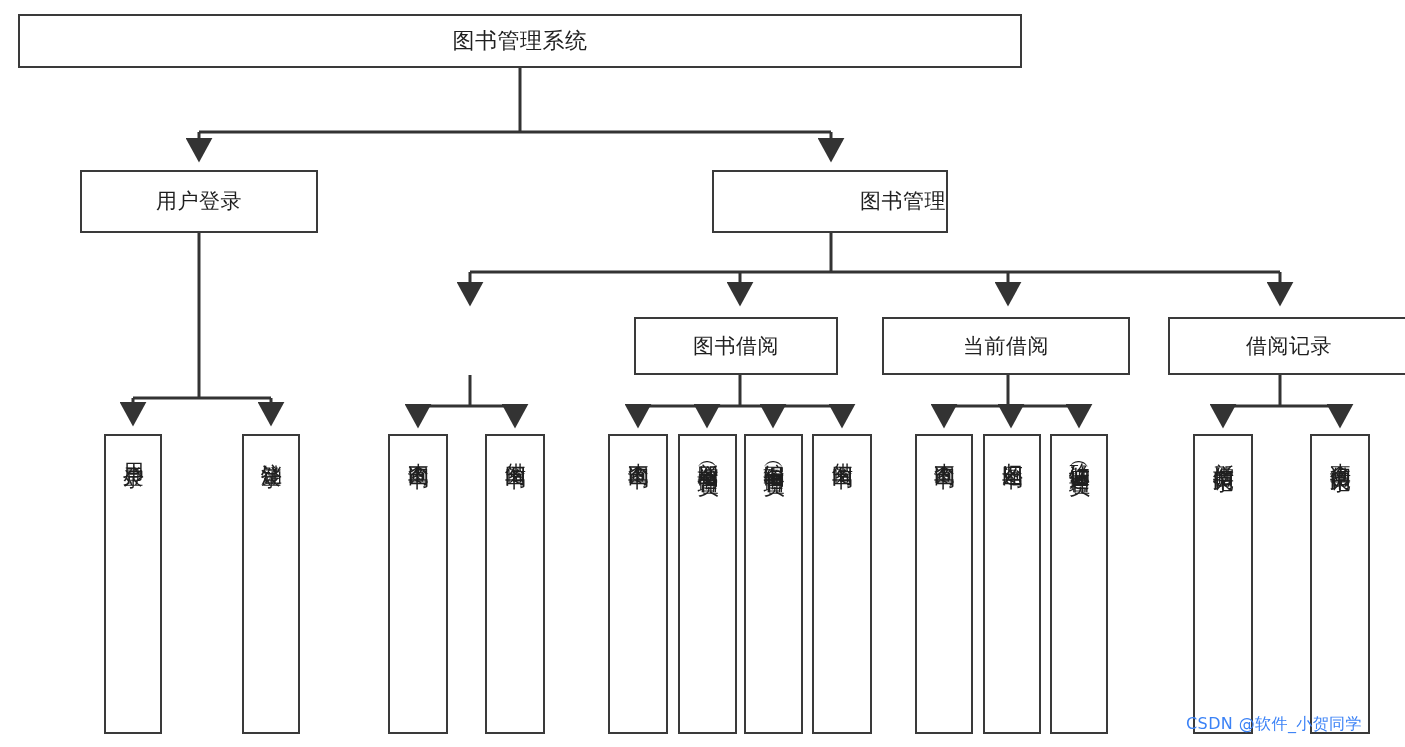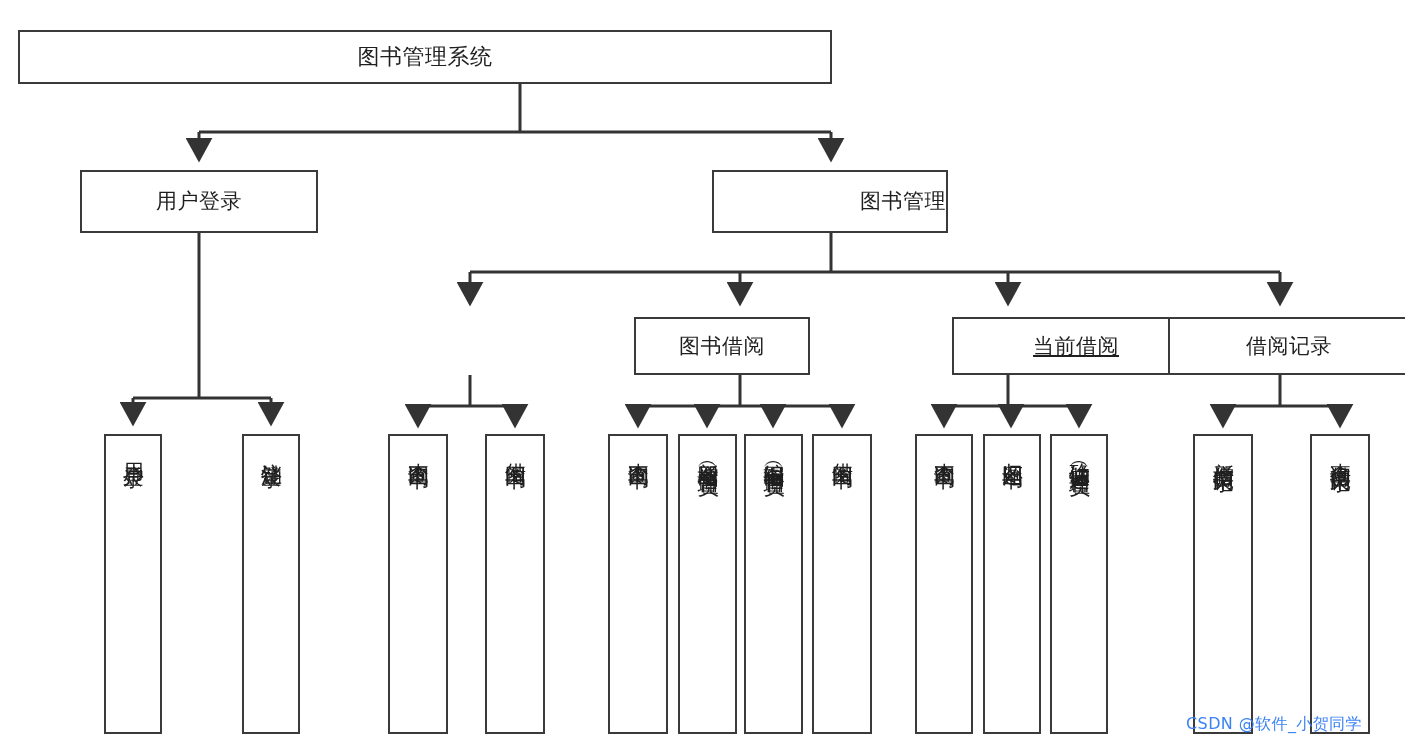--- a/index.html
+++ b/index.html
@@ -119,35 +119,35 @@
       <path d="M 1011 406 L 1011 424" marker-end="url(#arrow)"></path>
       <path d="M 1079 406 L 1079 424" marker-end="url(#arrow)"></path>
 
       <path d="M 1280 375 L 1280 406"></path>
       <path d="M 1223 406 L 1340 406"></path>
       <path d="M 1223 406 L 1223 424" marker-end="url(#arrow)"></path>
       <path d="M 1340 406 L 1340 424" marker-end="url(#arrow)"></path>
     </g>
   </svg>
 
-  <div class="node h root" style="left:18px; top:30px; width:814px; height:54px;">
+  <div class="node h root" style="left:18px; top:14px; width:1004px; height:54px;">
     <span class="node-label">图书管理系统</span>
   </div>
 
   <div class="node h" style="left:80px; top:170px; width:238px; height:63px;">
     <span class="node-label">用户登录</span>
   </div>
   <div class="node h" style="left:712px; top:170px; width:236px; height:63px;justify-content:flex-end;">
     <span class="node-label">图书管理</span>
   </div>
 
-  <div class="node h" style="left:634px; top:317px; width:176px; height:58px;">
+  <div class="node h" style="left:634px; top:317px; width:204px; height:58px;">
     <span class="node-label">图书借阅</span>
   </div>
-  <div class="node h" style="left:952px; top:317px; width:248px; height:58px;text-decoration:underline;">
+  <div class="node h" style="left:882px; top:317px; width:248px; height:58px;">
     <span class="node-label">当前借阅</span>
   </div>
   <div class="node h" style="left:1168px; top:317px; width:242px; height:58px;">
     <span class="node-label">借阅记录</span>
   </div>
 
   <div class="node v" style="left:104px; top:434px; width:58px; height:300px;">
     <span class="node-label">用户登录</span>
   </div>
   <div class="node v" style="left:242px; top:434px; width:58px; height:300px;">

